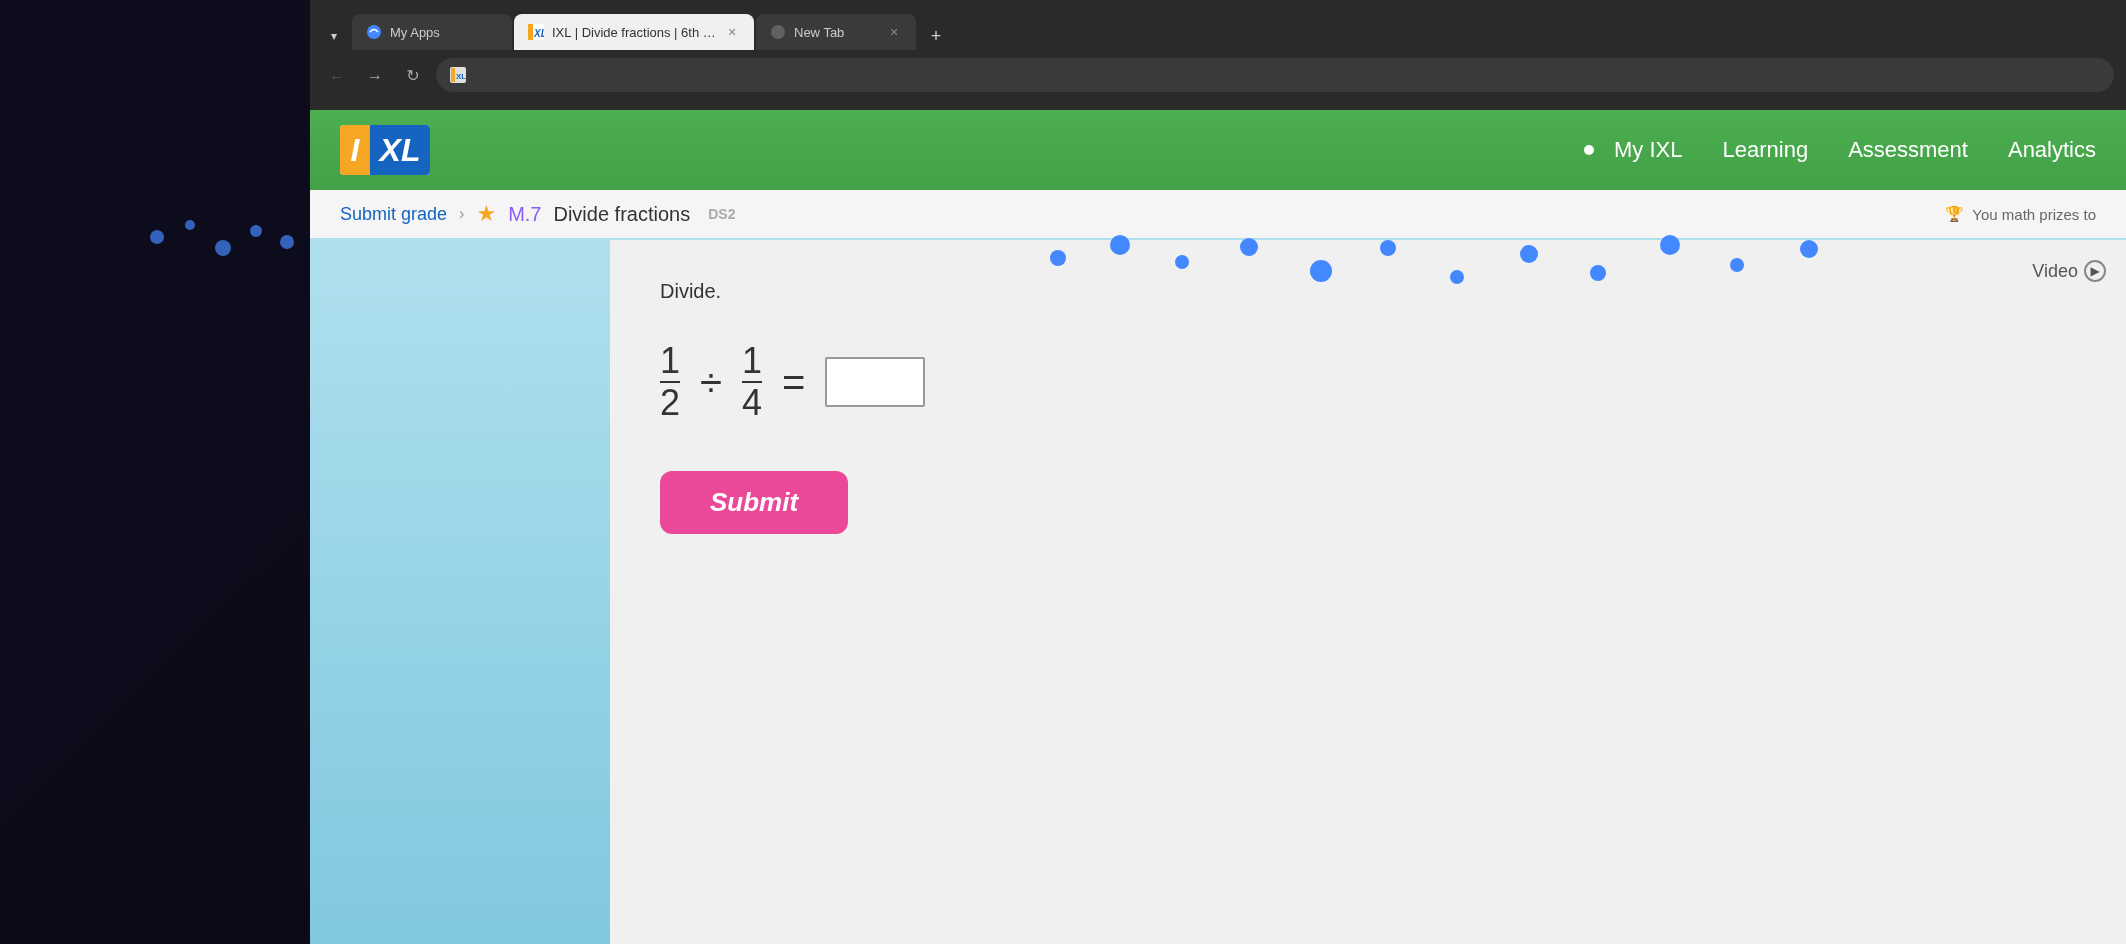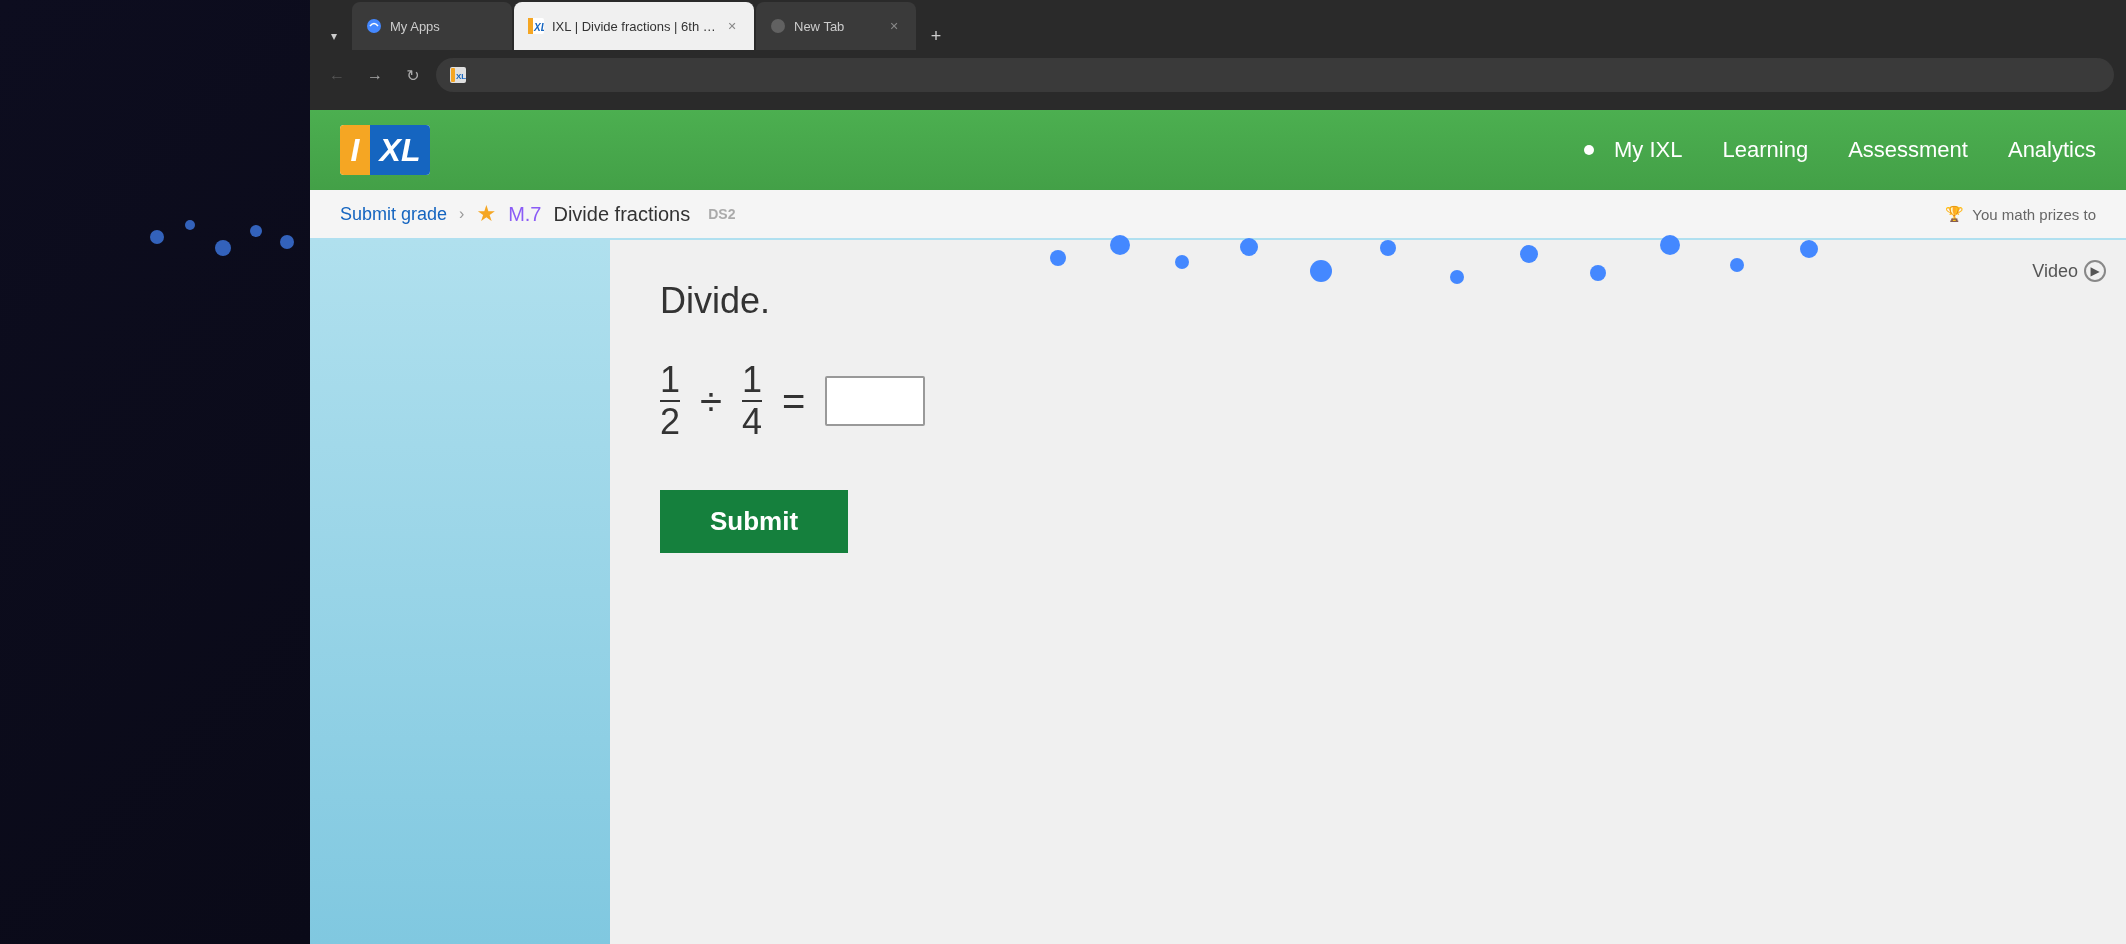--- a/index.html
+++ b/index.html
@@ -40,21 +40,21 @@
       align-items: flex-end;
       padding-top: 8px;
       padding-left: 10px;
       height: 50px;
       background: #2a2a2a;
     }
 
     .tab {
       display: flex;
       align-items: center;
-      height: 48px;
+      height: 36px;
       padding: 0 14px;
       border-radius: 8px 8px 0 0;
       font-size: 13px;
       color: #ccc;
       background: #3a3a3a;
       margin-right: 2px;
       min-width: 160px;
       max-width: 240px;
       position: relative;
       cursor: pointer;
@@ -334,21 +334,21 @@
       height: 22px;
       border: 2px solid #888;
       border-radius: 50%;
       display: flex;
       align-items: center;
       justify-content: center;
       font-size: 12px;
     }
 
     .problem-label {
-      font-size: 36px;
+      font-size: 20px;
       color: #333;
       margin-bottom: 40px;
     }
 
     .fraction-equation {
       display: flex;
       align-items: center;
       gap: 20px;
       margin-bottom: 50px;
       font-size: 32px;
@@ -394,28 +394,29 @@
       height: 50px;
       border: 2px solid #999;
       background: white;
       font-size: 24px;
       text-align: center;
       outline: none;
       border-radius: 2px;
     }
 
     .submit-btn {
-      background: #15803d;
+      background: #ec4899;
       color: white;
       border: none;
-      border-radius: 0;
+      border-radius: 12px;
       padding: 16px 50px;
       font-size: 26px;
       font-weight: bold;
       cursor: pointer;
+      font-style: italic;
     }
 
     
     .scatter-dot {
       position: absolute;
       border-radius: 50%;
       background: #4488ff;
     }
   </style>
 </head>

